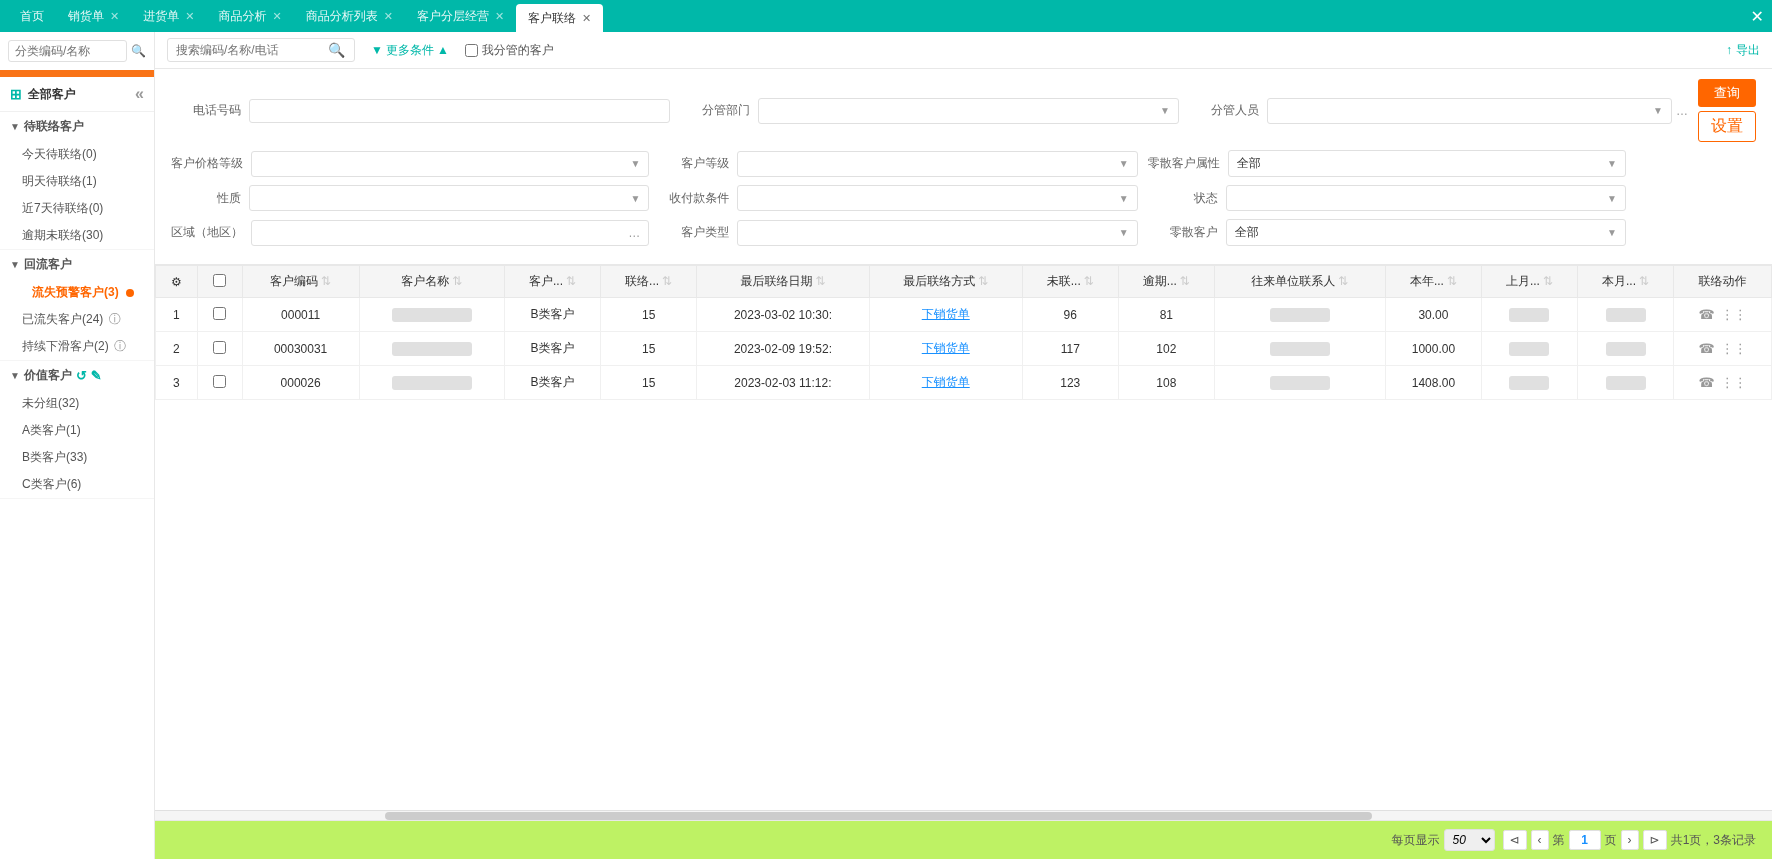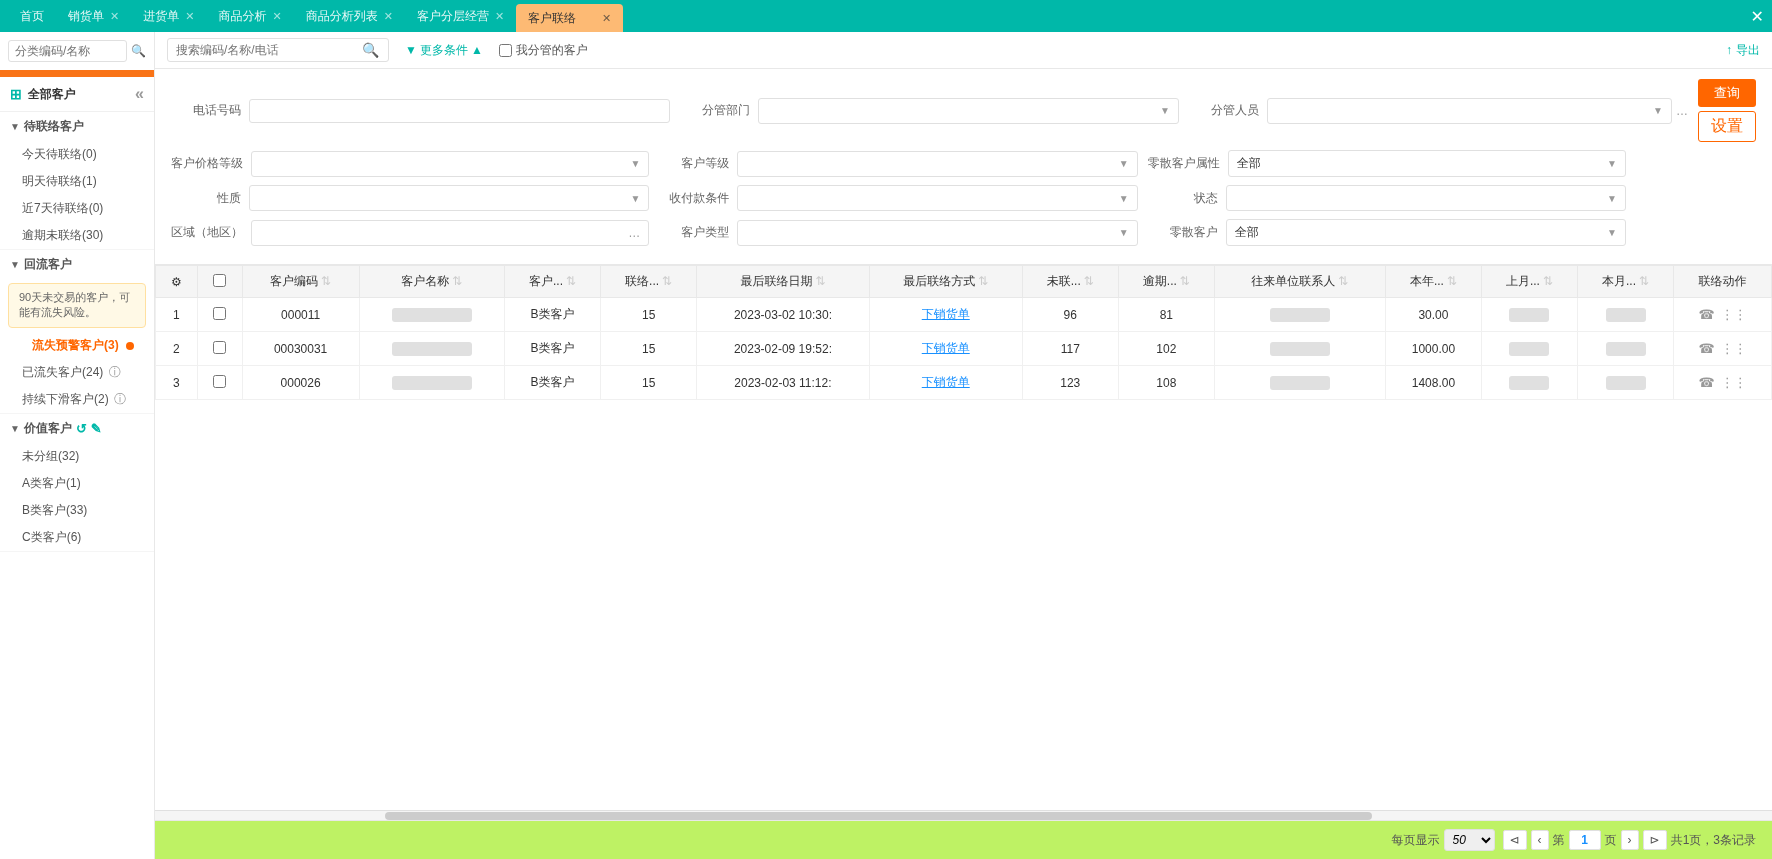--- a/index.html
+++ b/index.html
@@ -18,26 +18,25 @@
       display: flex;
       align-items: center;
       padding: 0 12px;
       height: 32px;
       cursor: pointer;
       font-size: 13px;
       color: rgba(255,255,255,0.9);
       white-space: nowrap;
     }
     .tab-item.active {
-      background: #fdba74;
+      background: #ffffff;
       color: #333;
       border-radius: 4px 4px 0 0;
       margin-top: 4px;
       height: 28px;
-      gap: 20px;
     }
     .tab-close {
       margin-left: 6px;
       font-size: 11px;
       opacity: 0.7;
       cursor: pointer;
     }
     .tab-bar-right {
       margin-left: auto;
       cursor: pointer;
@@ -160,21 +159,21 @@
       border-bottom: 1px solid #e8e8e8;
       gap: 10px;
     }
     .filter-search-box {
       display: flex;
       align-items: center;
       border: 1px solid #e0e0e0;
       border-radius: 3px;
       padding: 3px 8px;
       gap: 4px;
-      width: 222px;
+      width: 188px;
       background: white;
     }
     .filter-search-box input {
       border: none;
       outline: none;
       font-size: 12px;
       color: #999;
       width: 100%;
     }
     .search-icon-btn {
@@ -456,21 +455,20 @@
       <div class="sidebar-item">明天待联络(1)</div>
       <div class="sidebar-item">近7天待联络(0)</div>
       <div class="sidebar-item">逾期未联络(30)</div>
     </div>
 
     <div class="sidebar-group">
       <div class="sidebar-group-title">
         <span class="arrow">▼</span>
         <span>回流客户</span>
       </div>
-      <div class="tooltip-box">90天未交易的客户，可能有流失风险。</div>
       <div class="sidebar-item active">
         <span>流失预警客户(3)</span>
         <span style="display:inline-block;width:8px;height:8px;background:#ff6600;border-radius:50%;margin-left:4px;vertical-align:middle;"></span>
       </div>
       <div class="sidebar-item">
         <span>已流失客户(24)</span>
         <span style="color:#999;margin-left:2px;">ⓘ</span>
       </div>
       <div class="sidebar-item">
         <span>持续下滑客户(2)</span>

